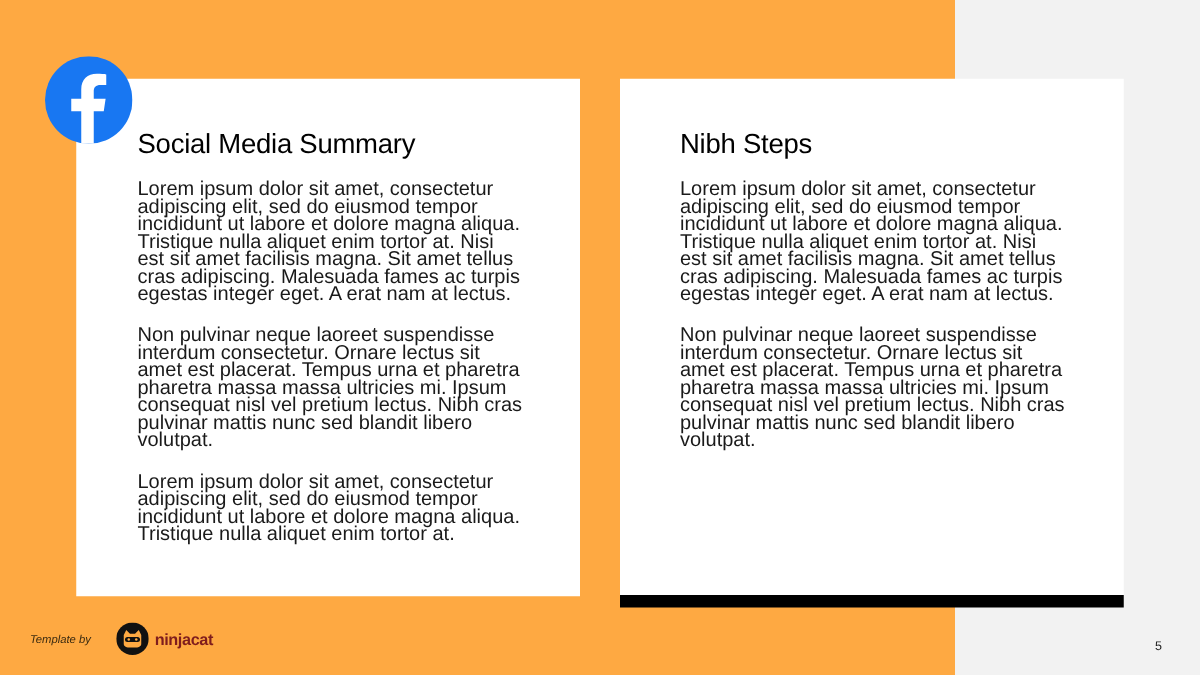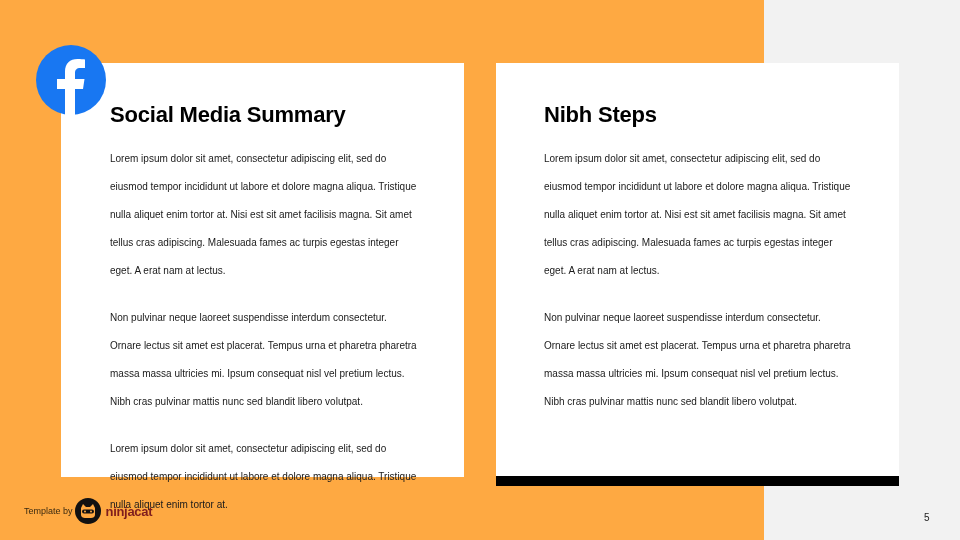--- a/index.html
+++ b/index.html
@@ -3,30 +3,30 @@
 <meta charset="utf-8">
 <style>
   * { margin: 0; padding: 0; box-sizing: border-box; }
   html, body { width: 960px; height: 540px; overflow: hidden; }
   body { position: relative; background: #f2f2f2; font-family: "Liberation Sans", "DejaVu Sans", sans-serif; color: #111; }
   .orange-bg { position: absolute; left: 0; top: 0; width: 764px; height: 540px; background: #fea942; }
   .card { position: absolute; background: #ffffff; }
   .card-left { left: 61px; top: 63px; width: 403px; height: 414px; }
   .card-right { left: 496px; top: 63px; width: 403px; height: 413px; }
   .card-right-bar { position: absolute; left: 496px; top: 476px; width: 403px; height: 10px; background: #000; }
-  .card-title { position: absolute; font-size: 22px; font-weight: bold; color: #000; letter-spacing: -0.2px; }
+  .card-title { position: absolute; font-size: 22px; font-weight: normal; color: #000; letter-spacing: -0.2px; }
   .card-left .card-title { left: 49px; top: 39px; }
   .card-right .card-title { left: 48px; top: 39px; }
-  .card-body { position: absolute; font-size: 10px; line-height: 28px; color: #1a1a1a; }
+  .card-body { position: absolute; font-size: 16px; line-height: 14px; color: #1a1a1a; }
   .card-left .card-body { left: 49px; top: 82px; width: 310px; }
   .card-right .card-body { left: 48px; top: 82px; width: 310px; }
   .card-body p { margin-bottom: 19.2px; }
   .fb-icon { position: absolute; left: 36px; top: 45px; width: 70px; height: 70px; }
   .footer-credit { position: absolute; left: 24px; top: 498px; display: flex; align-items: center; }
-  .footer-credit .by { font-size: 9px; color: #3a2a10; margin-right: 2px; }
+  .footer-credit .by { font-size: 9px; color: #3a2a10; margin-right: 20px; font-style: italic; }
   .footer-credit .logo { width: 26px; height: 26px; margin-right: 5px; }
   .footer-credit .brand { font-size: 13px; font-weight: bold; color: #7f1d1d; letter-spacing: -0.3px; }
   .page-num { position: absolute; left: 924px; top: 512px; font-size: 10px; color: #222; }
 </style>
 </head>
 <body>
 
 <div class="orange-bg"></div>
 
 <div class="card card-left">

